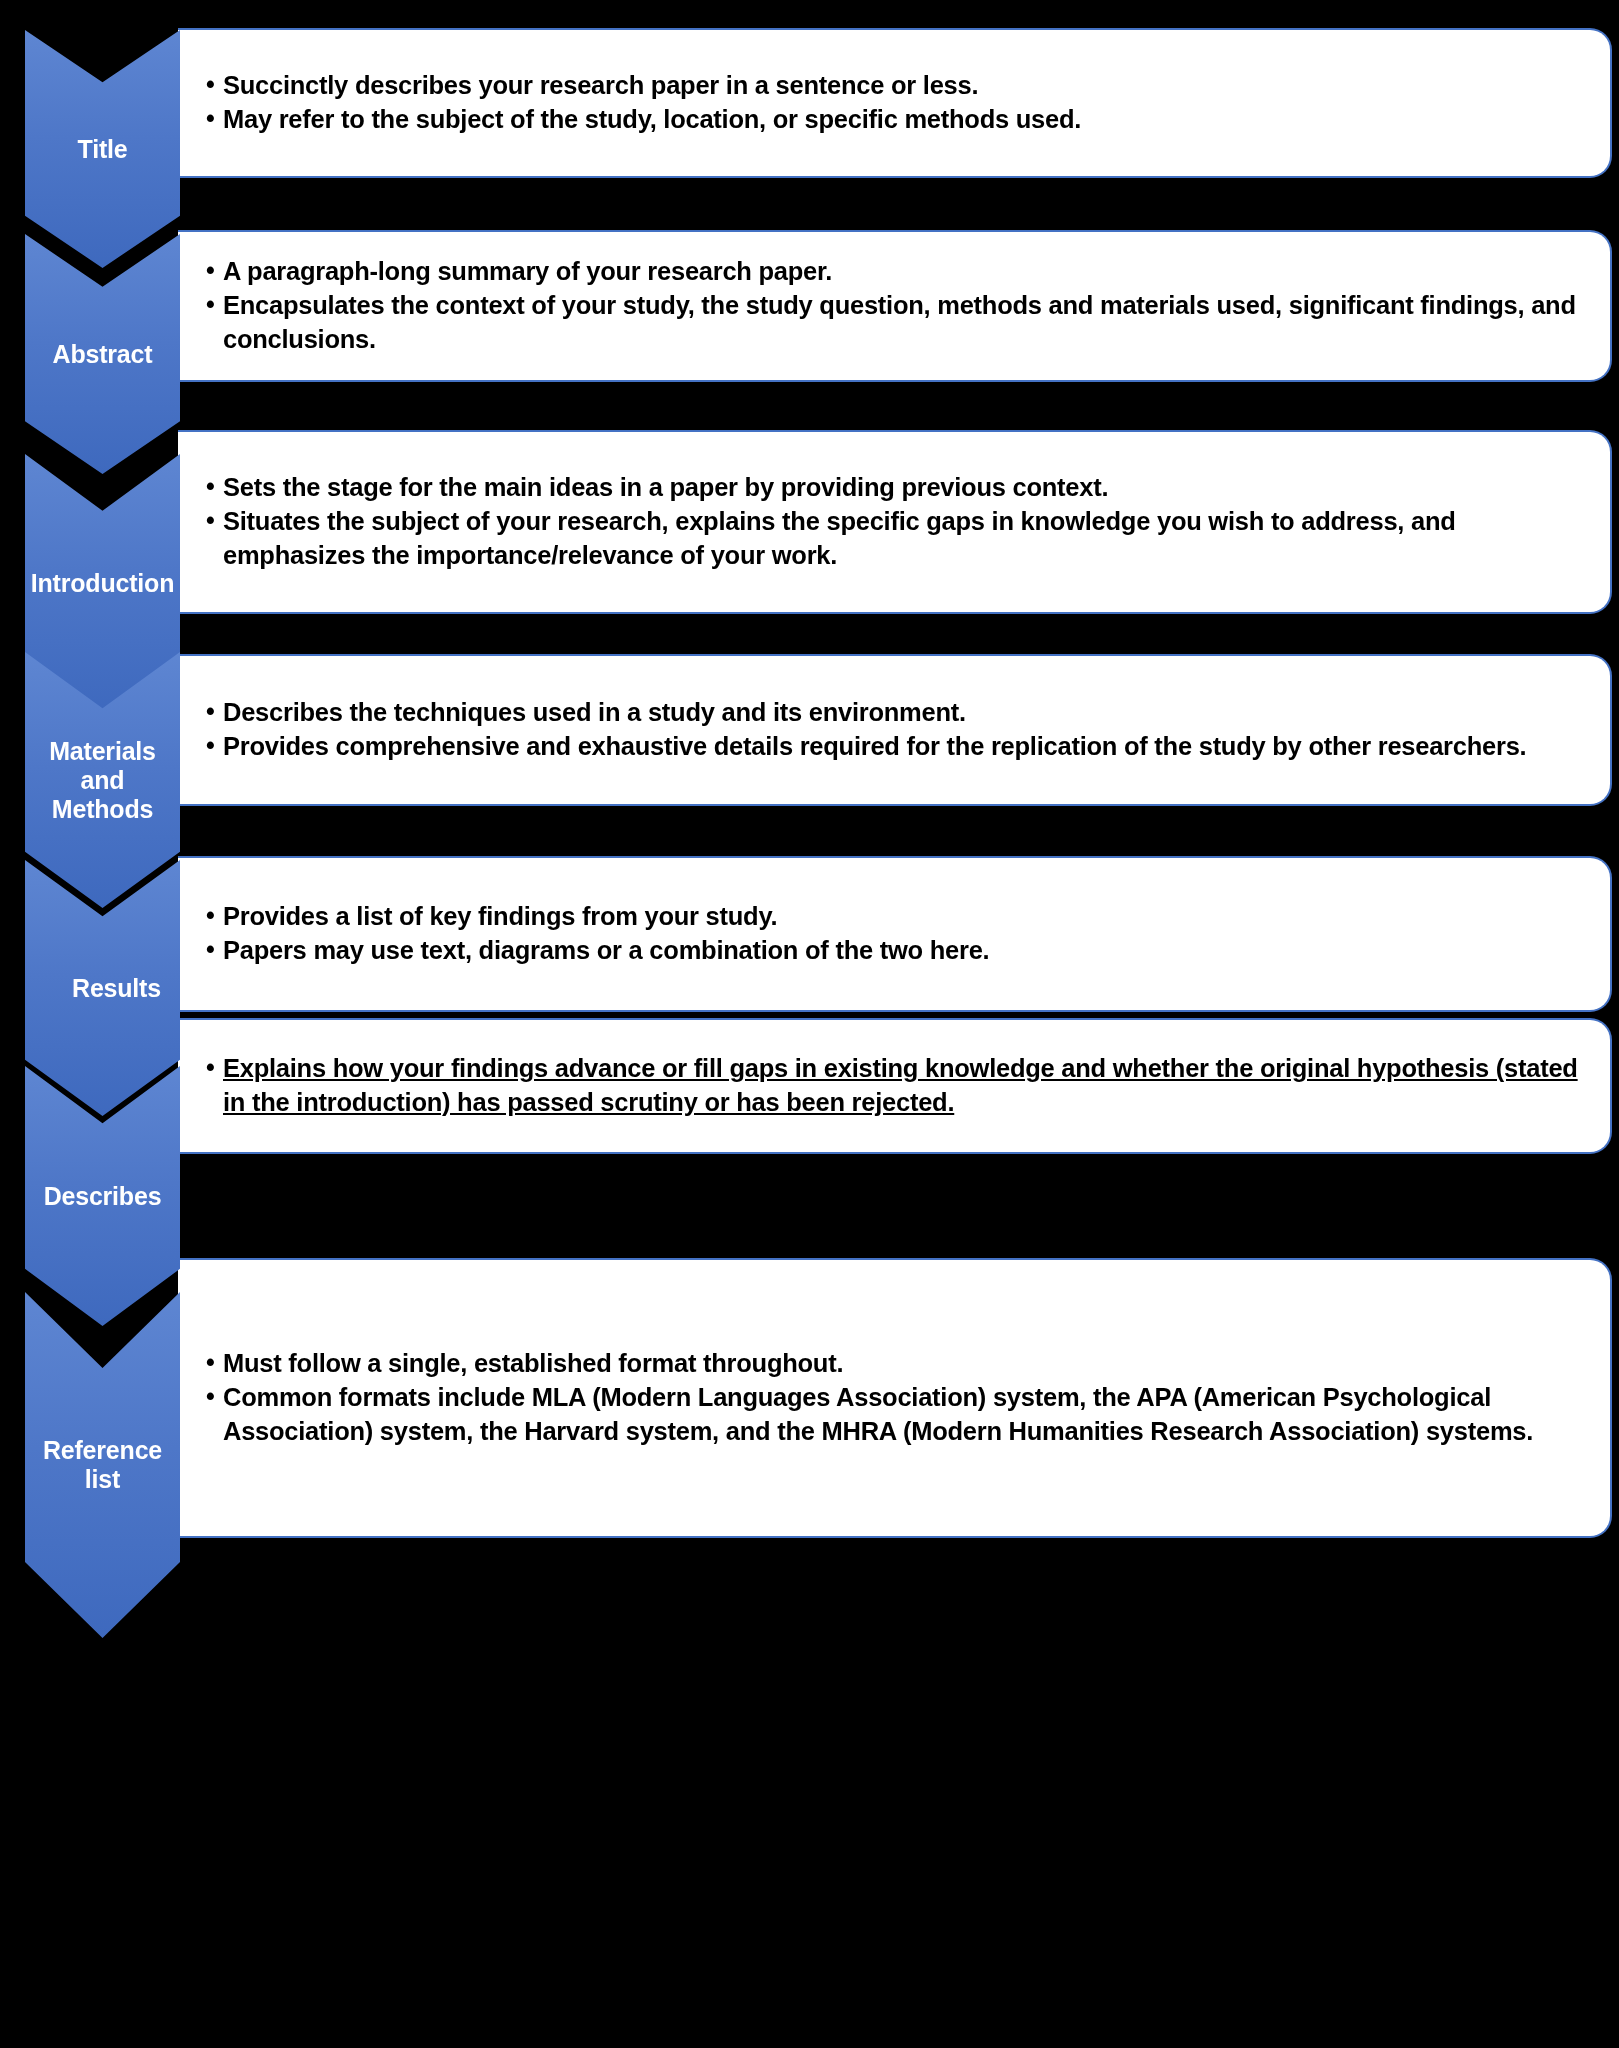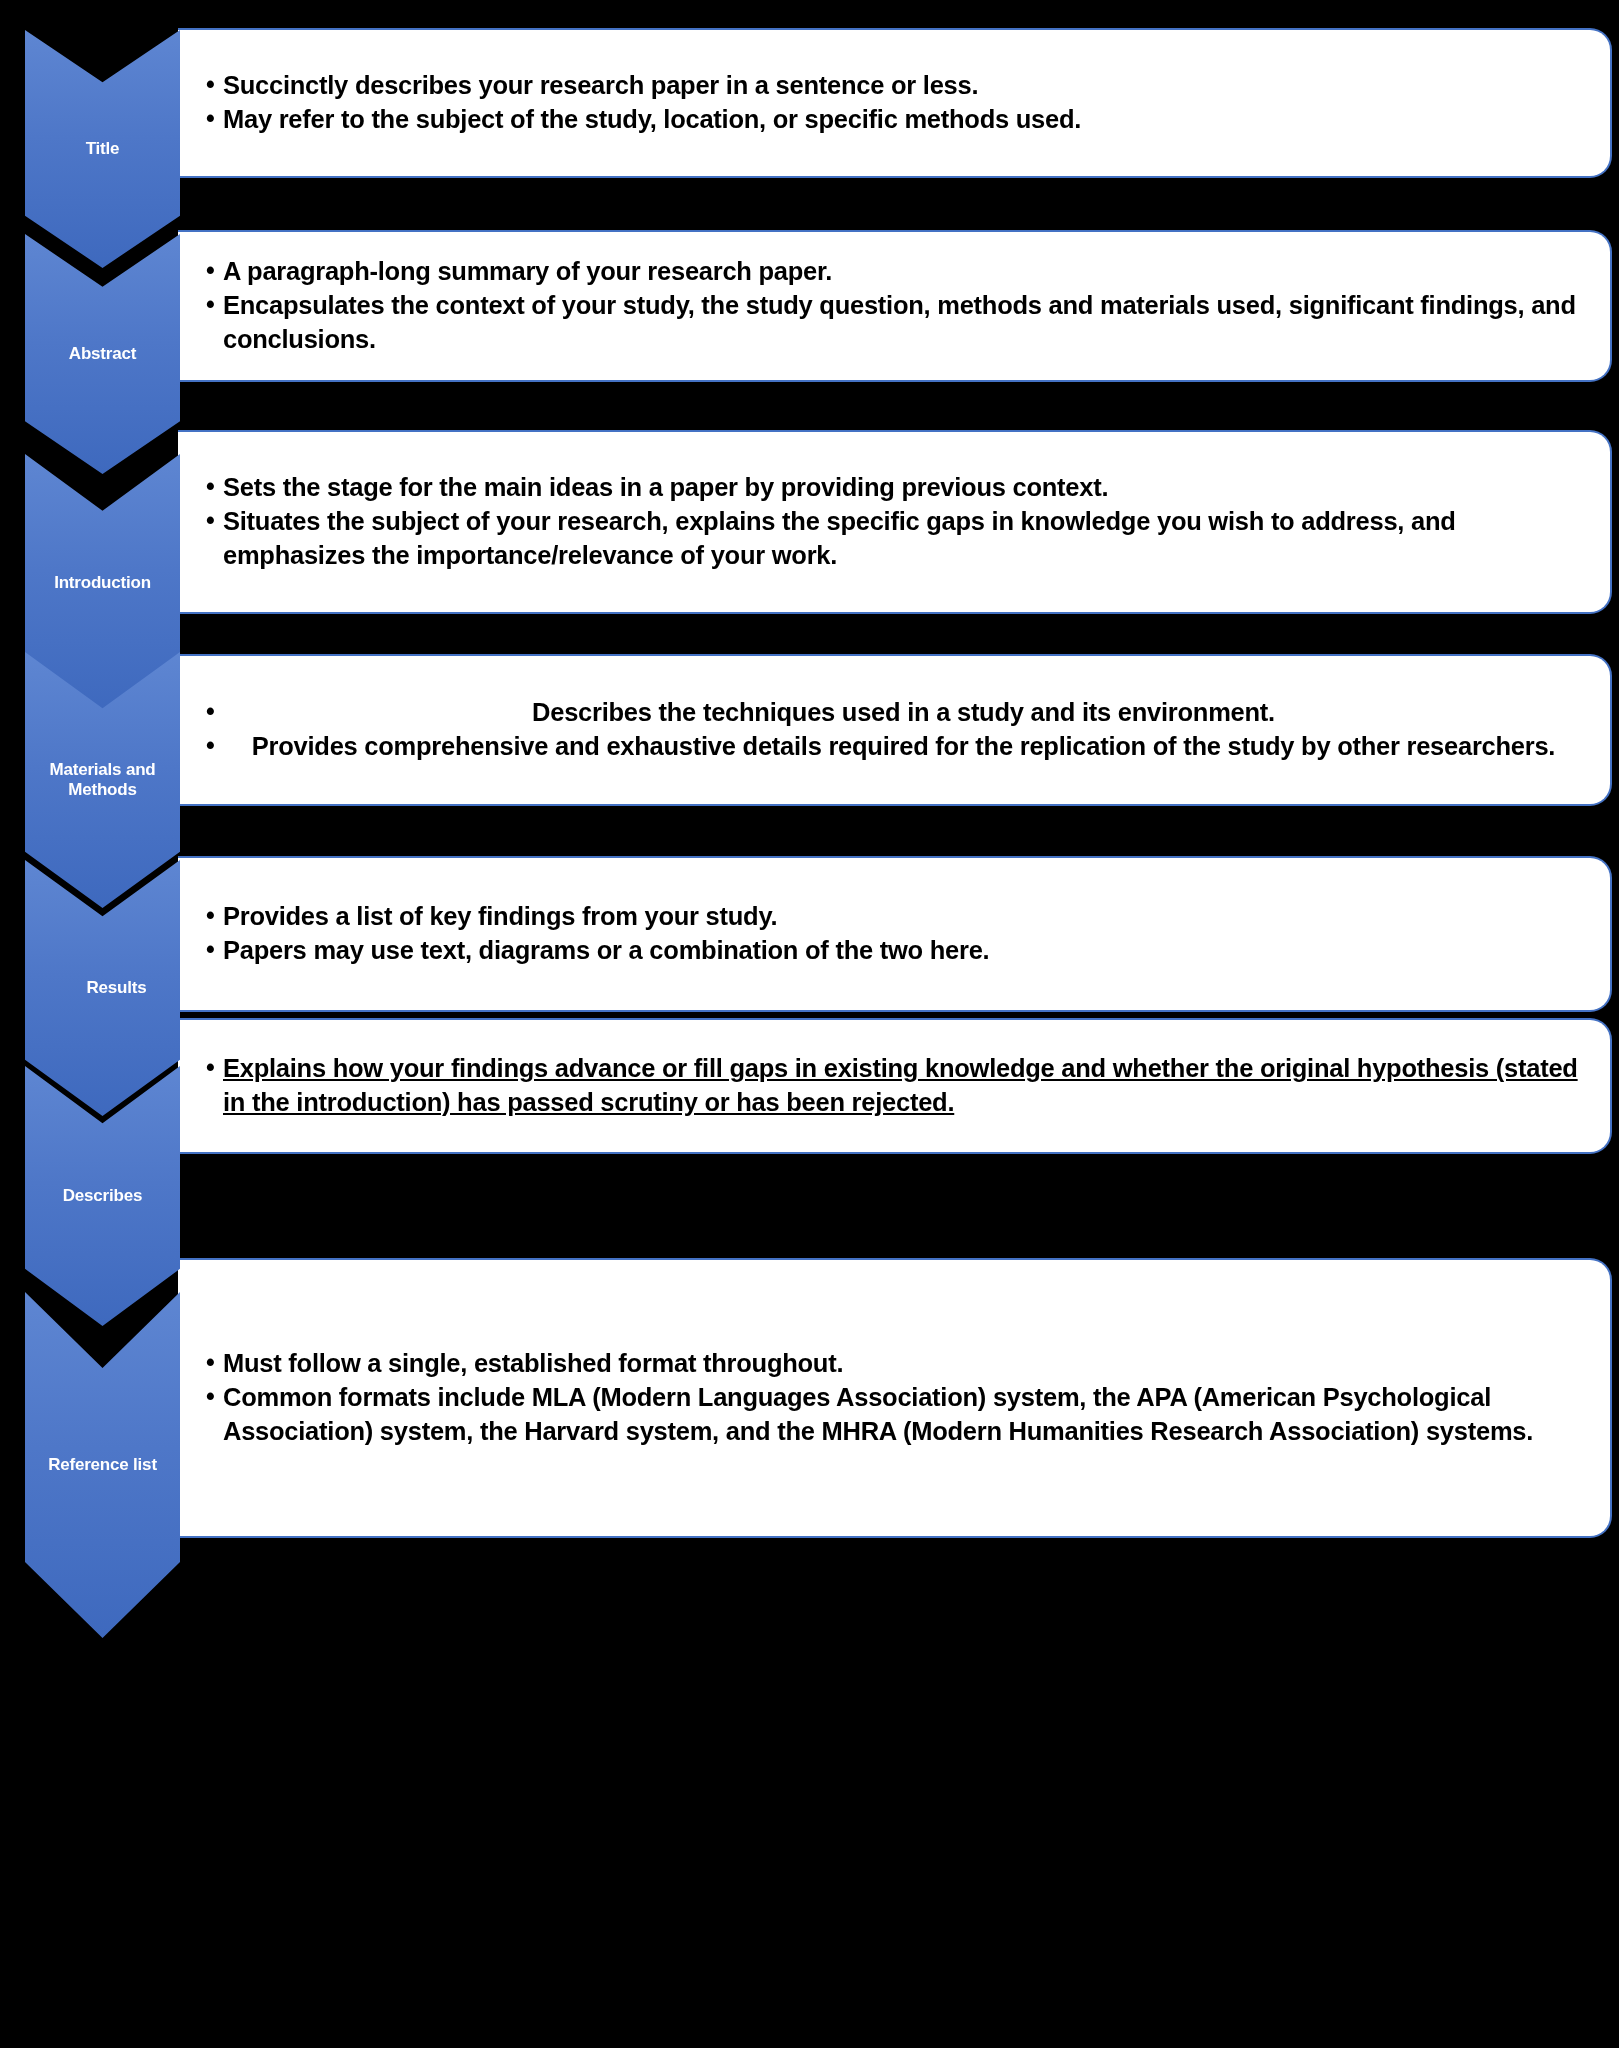--- a/index.html
+++ b/index.html
@@ -27,21 +27,21 @@
     -webkit-clip-path: polygon(0% 0%, 50% 22%, 100% 0%, 100% 78%, 50% 100%, 0% 78%);
     clip-path: polygon(0% 0%, 50% 22%, 100% 0%, 100% 78%, 50% 100%, 0% 78%);
     display: flex;
     align-items: center;
     justify-content: center;
     z-index: 3;
   }
   .chevron-label {
     color: #FFFFFF;
     font-weight: bold;
-    font-size: 17px;
+    font-size: 25px;
     line-height: 1.16;
     text-align: center;
     width: 100%;
     padding: 0 2px;
     white-space: pre-line;
     letter-spacing: -0.2px;
   }
 
   
   .card {
@@ -112,21 +112,21 @@
     </div>
     <div class="card" style="top: 430px; height: 184px;">
       <ul class="bullets">
         <li>Sets the stage for the main ideas in a paper by providing previous context.</li>
         <li>Situates the subject of your research, explains the specific gaps in knowledge you wish to address, and emphasizes the importance/relevance of your work.</li>
       </ul>
     </div>
     <div class="chevron" style="top: 652px; height: 256px;">
       <div class="chevron-label">Materials and Methods</div>
     </div>
-    <div class="card" style="top: 654px; height: 152px; text-align: center;">
+    <div class="card" style="top: 654px; height: 152px;">
       <ul class="bullets">
         <li>Describes the techniques used in a study and its environment.</li>
         <li>Provides comprehensive and exhaustive details required for the replication of the study by other researchers.</li>
       </ul>
     </div>
     <div class="chevron" style="top: 860px; height: 256px; padding-left: 28px;">
       <div class="chevron-label">Results</div>
     </div>
     <div class="card" style="top: 856px; height: 156px;">
       <ul class="bullets">

